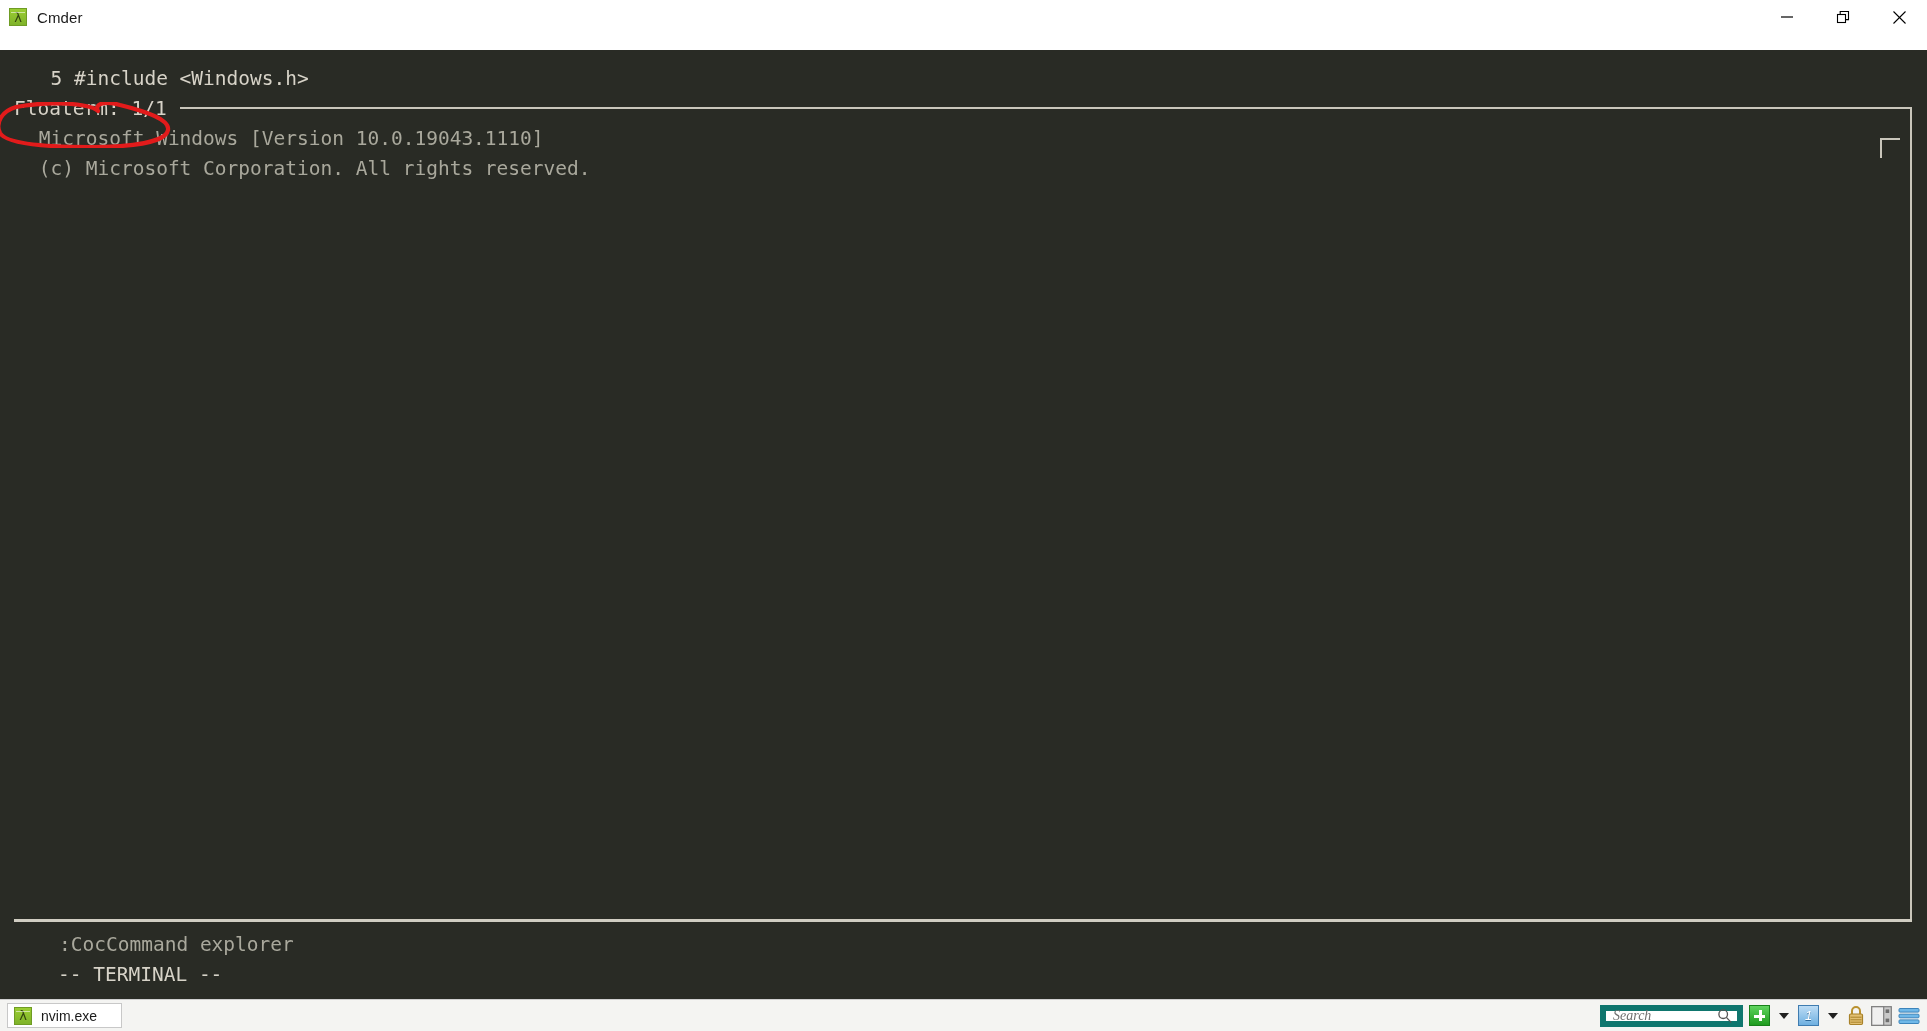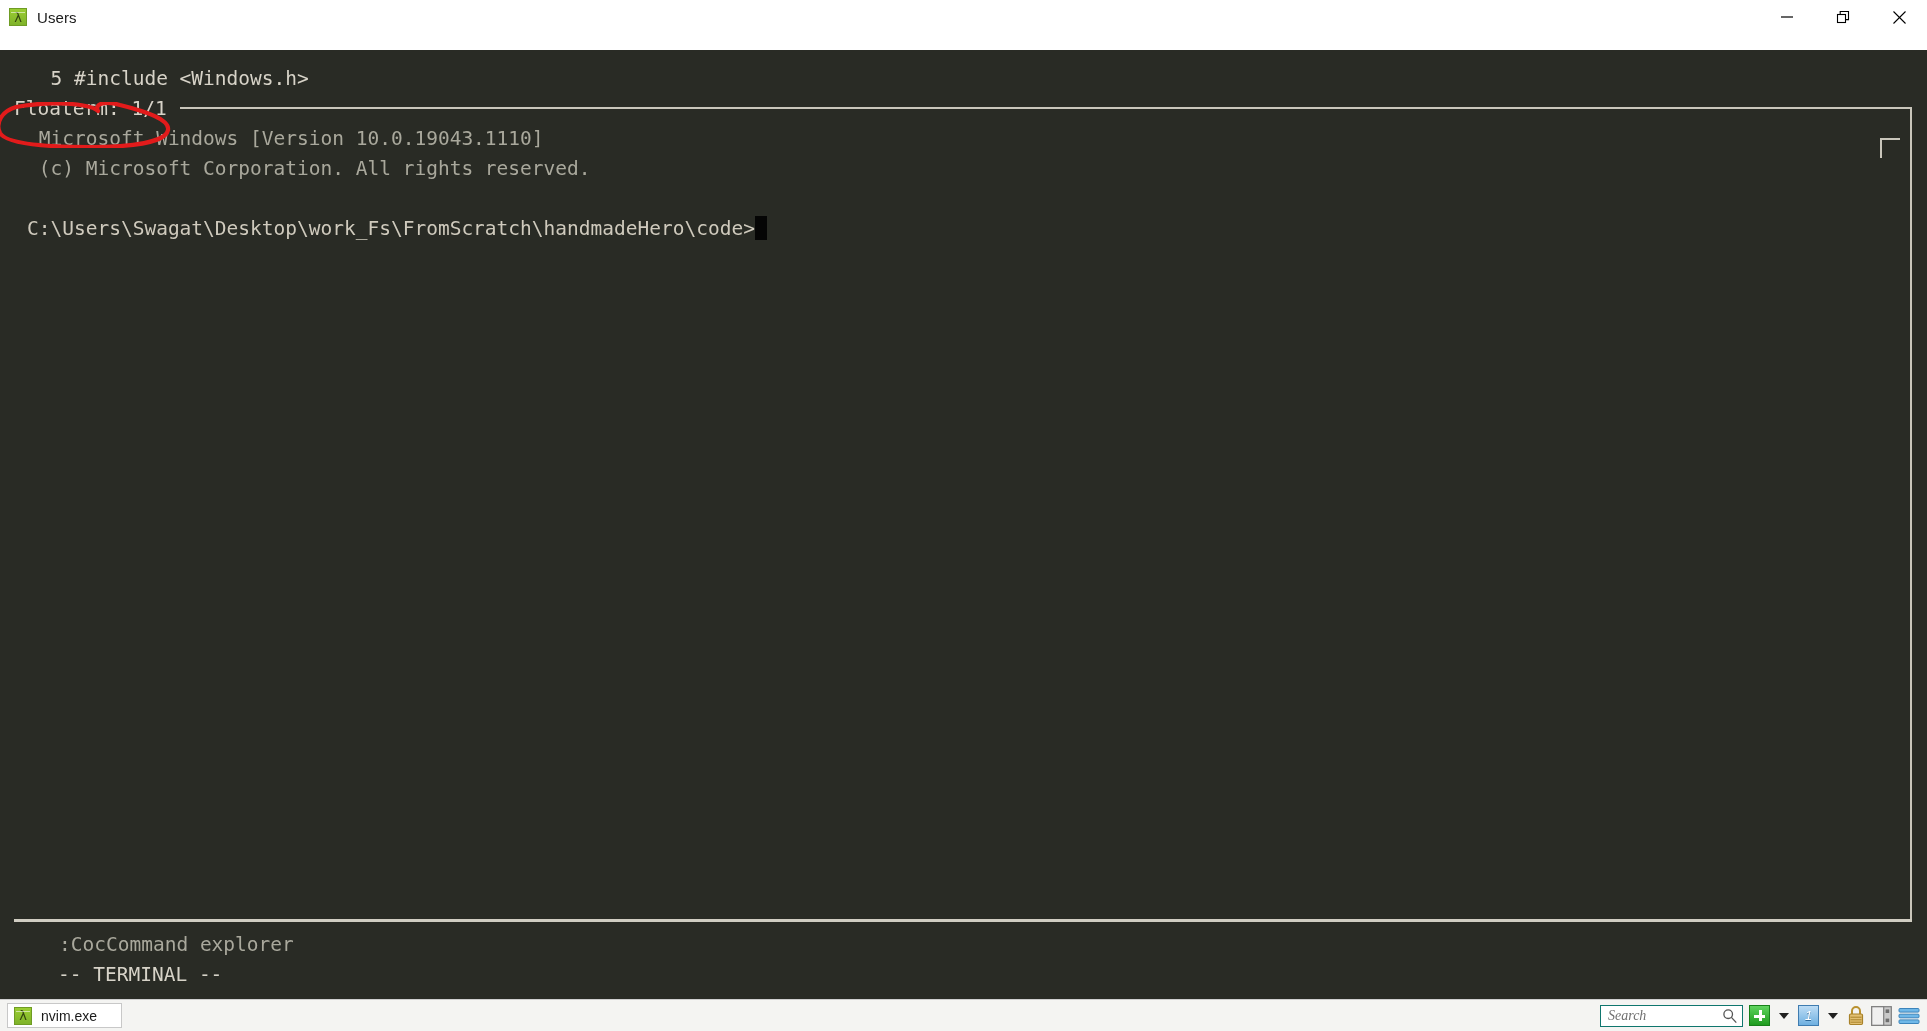--- a/index.html
+++ b/index.html
@@ -180,21 +180,21 @@
     margin-left: auto;
     display: flex;
     align-items: center;
     gap: 6px;
     padding-right: 7px;
   }
   .searchbox {
     width: 143px;
     height: 22px;
     background: #ffffff;
-    border: 1px solid #0f766e;
+    border: 6px solid #0f766e;
     box-sizing: border-box;
     display: flex;
     align-items: center;
     padding: 0 4px 0 7px;
   }
   .search-ph {
     font-family: "Liberation Serif", serif;
     font-style: italic;
     font-size: 14px;
     color: #707070;
@@ -244,21 +244,21 @@
   .lock-ic { width: 18px; height: 21px; }
   .panel-ic { width: 21px; height: 20px; }
   .menu-ic { width: 22px; height: 20px; }
 </style>
 </head>
 <body>
 
 <div class="titlebar">
   <div class="title-left">
     <span class="lambda-icon">λ</span>
-    <span class="win-title">Users</span>
+    <span class="win-title">Cmder</span>
   </div>
   <div class="win-controls">
     <div class="win-btn">
       <svg width="14" height="14" viewBox="0 0 14 14">
         <line x1="1" y1="7" x2="13" y2="7" stroke="#000" stroke-width="1.2"></line>
       </svg>
     </div>
     <div class="win-btn">
       <svg width="15" height="15" viewBox="0 0 15 15">
         <rect x="1.5" y="4.5" width="8" height="8" fill="none" stroke="#000" stroke-width="1.1"></rect>
@@ -281,21 +281,20 @@
   <div class="termtext row r-floaterm">Floaterm: 1/1</div>
 
   <div class="float-top"></div>
   <div class="float-right"></div>
   <div class="float-bottom"></div>
   <div class="corner-tick"></div>
 
   <div class="termtext row r-msver dim"> Microsoft Windows [Version 10.0.19043.1110]</div>
   <div class="termtext row r-copy dim"> (c) Microsoft Corporation. All rights reserved.</div>
 
-  <div class="termtext row r-prompt"><span class="path">C:\Users\Swagat\Desktop\work_Fs\FromScratch\handmadeHero\code&gt;</span><span class="cursor-block"></span></div>
 
   <div class="termtext row r-coc dim">:CocCommand explorer</div>
   <div class="termtext row r-mode">-- TERMINAL --</div>
 
   <svg class="annot" viewBox="0 0 190 46">
     <path d="M22,5 C60,-2 96,2 104,9 C100,1 112,-1 126,3 C150,9 176,17 174,28
              C172,40 138,45 96,45 C50,45 12,42 6,31 C1,21 8,9 22,5 Z" fill="none" stroke="#e21b1b" stroke-width="4.2" stroke-linecap="round" stroke-linejoin="round"></path>
   </svg>
 </div>
 

